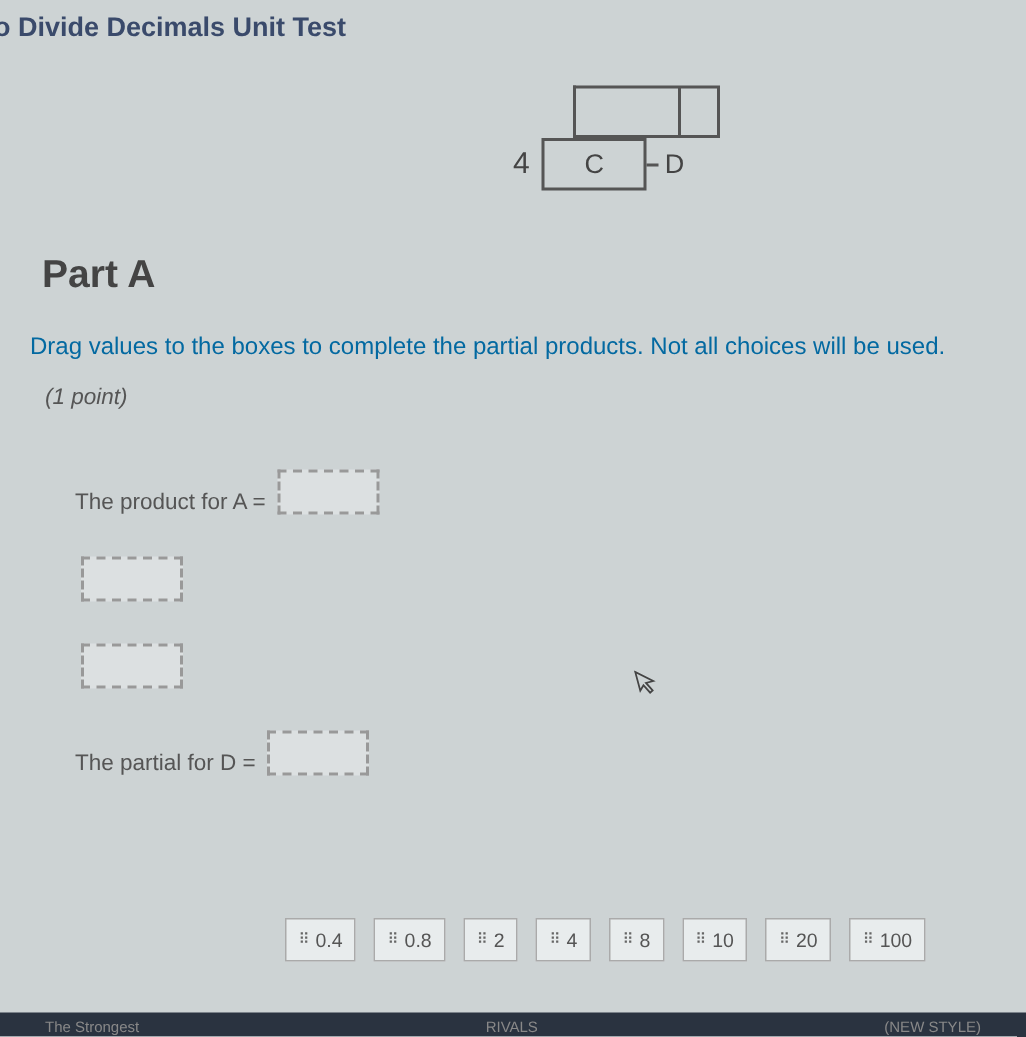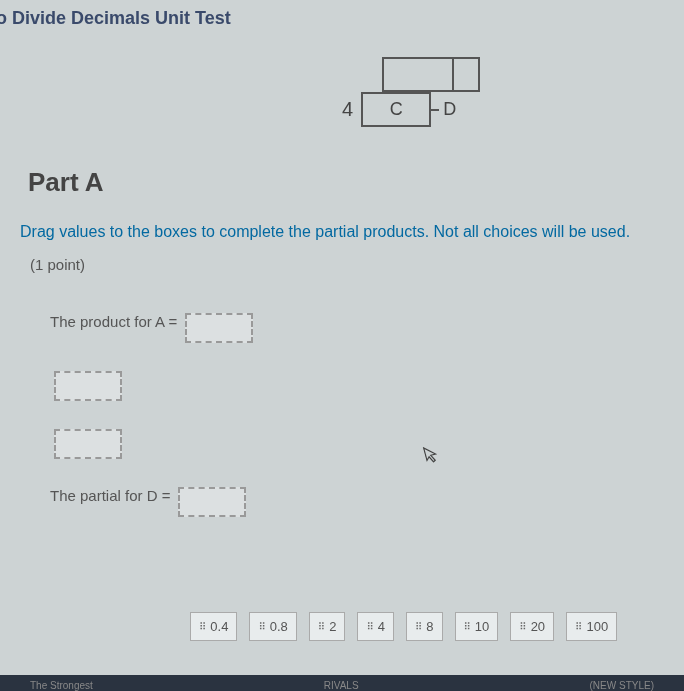--- a/index.html
+++ b/index.html
@@ -100,29 +100,30 @@
       margin: 10px 0 25px 8px;
     }
     .instruction {
       font-size: 16px;
       color: #0369a1;
       margin-bottom: 15px;
     }
     .points {
       font-size: 15px;
       color: #555;
+      font-style: italic;
       margin-bottom: 40px;
       margin-left: 10px;
     }
     .drop-rows {
       margin-left: 30px;
     }
     .drop-row {
       display: flex;
-      align-items: flex-start;
+      align-items: flex-end;
       margin-bottom: 28px;
       font-size: 15px;
       color: #555;
     }
     .drop-label {
       margin-right: 4px;
     }
     .drop-target {
       width: 68px;
       height: 30px;

